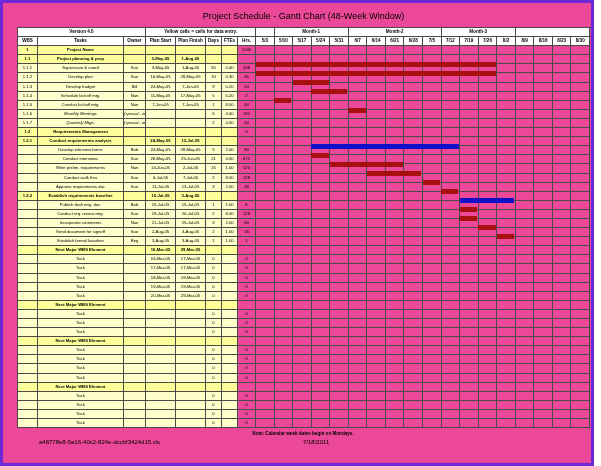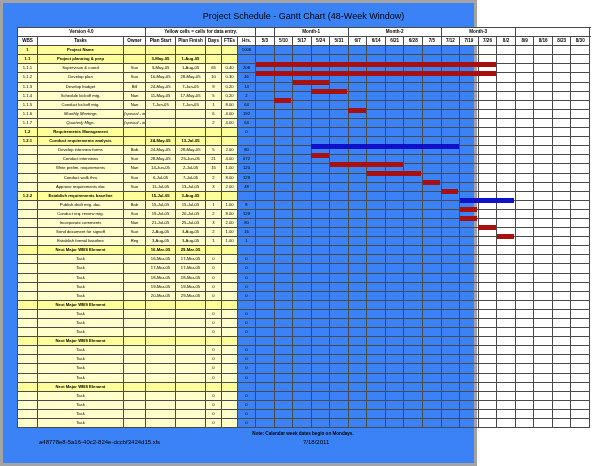--- a/index.html
+++ b/index.html
@@ -4,24 +4,24 @@
 <style>
   html,body{margin:0;padding:0;}
   body{
     width:601px;height:466px;
     background:#ffffff;
     font-family:"Liberation Serif", serif;
     overflow:hidden;
   }
   .page{
     position:relative;
-    width:477px;height:466px;
+    width:594px;height:466px;
     box-sizing:border-box;
-    border:3px solid #a3a3a3;
-    background:#3b82f6;
+    border:3px solid #6d28d9;
+    background:#ec4899;
   }
   .title{
     position:absolute;left:0;top:8px;width:601px;
     text-align:center;
     font-size:9px;
     font-family:"Liberation Sans", sans-serif;
     color:#000;
   }
   .sheet{
     position:absolute;left:14px;top:24px;

